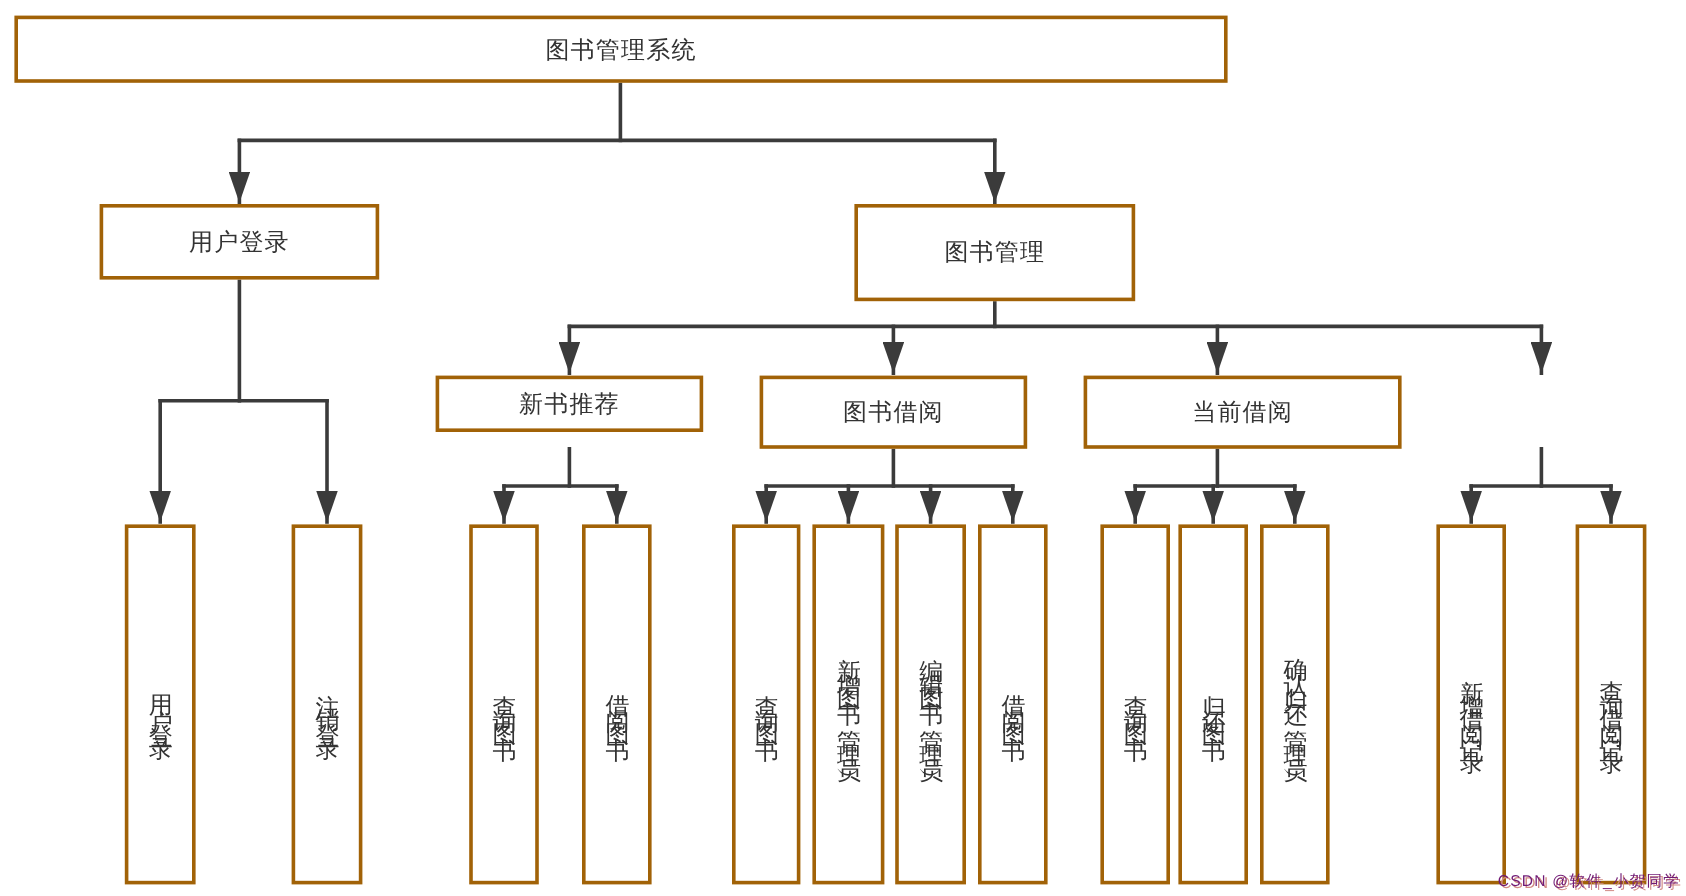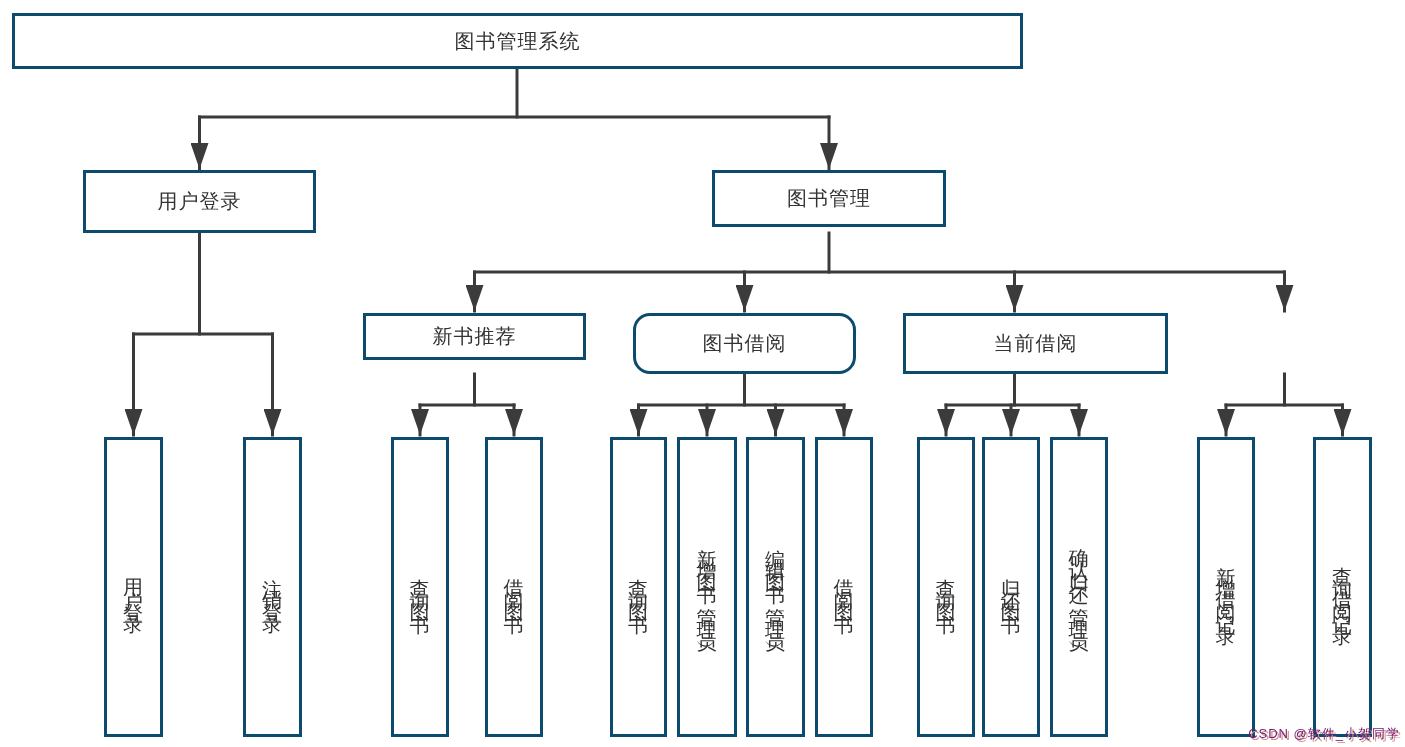--- a/index.html
+++ b/index.html
@@ -12,44 +12,44 @@
     overflow: hidden;
   }
   #wires {
     position: absolute;
     left: 0; top: 0;
     width: 1405px; height: 747px;
   }
   .box {
     position: absolute;
     box-sizing: border-box;
-    border: 3px solid #0c4a6e;
+    border: 3px solid #a16207;
     background: #ffffff;
     display: flex;
     align-items: center;
     justify-content: center;
     color: #333333;
     font-size: 20px;
     letter-spacing: 1px;
     white-space: nowrap;
   }
   .vbox span {
     writing-mode: vertical-rl;
     text-orientation: mixed;
     letter-spacing: 12px;
     line-height: 1;
   }
   
   #root   { left: 12px;  top: 13px;  width: 1011px; height: 56px; }
   
   #n-user { left: 83px;  top: 170px; width: 233px; height: 63px; }
-  #n-mgmt { left: 712px; top: 170px; width: 234px; height: 57px; }
+  #n-mgmt { left: 712px; top: 170px; width: 234px; height: 81px; }
   
   #n-newbook { left: 363px;  top: 313px; width: 223px; height: 47px; }
-  #n-borrow  { left: 633px;  top: 313px; width: 223px; height: 61px; border-radius: 17px; }
+  #n-borrow  { left: 633px;  top: 313px; width: 223px; height: 61px; }
   #n-current { left: 903px;  top: 313px; width: 265px; height: 61px; }
   #n-record  { left: 1173px; top: 313px; width: 223px; height: 61px; }
   
   .leaf { top: 437px; height: 300px; }
   #l-user-login  { left: 104px;  width: 59px; }
   #l-user-logout { left: 243px;  width: 59px; }
   #l-nb-query    { left: 391px;  width: 58px; }
   #l-nb-borrow   { left: 485px;  width: 58px; }
   #l-bb-query    { left: 610px;  width: 57px; }
   #l-bb-add      { left: 677px;  width: 60px; }

